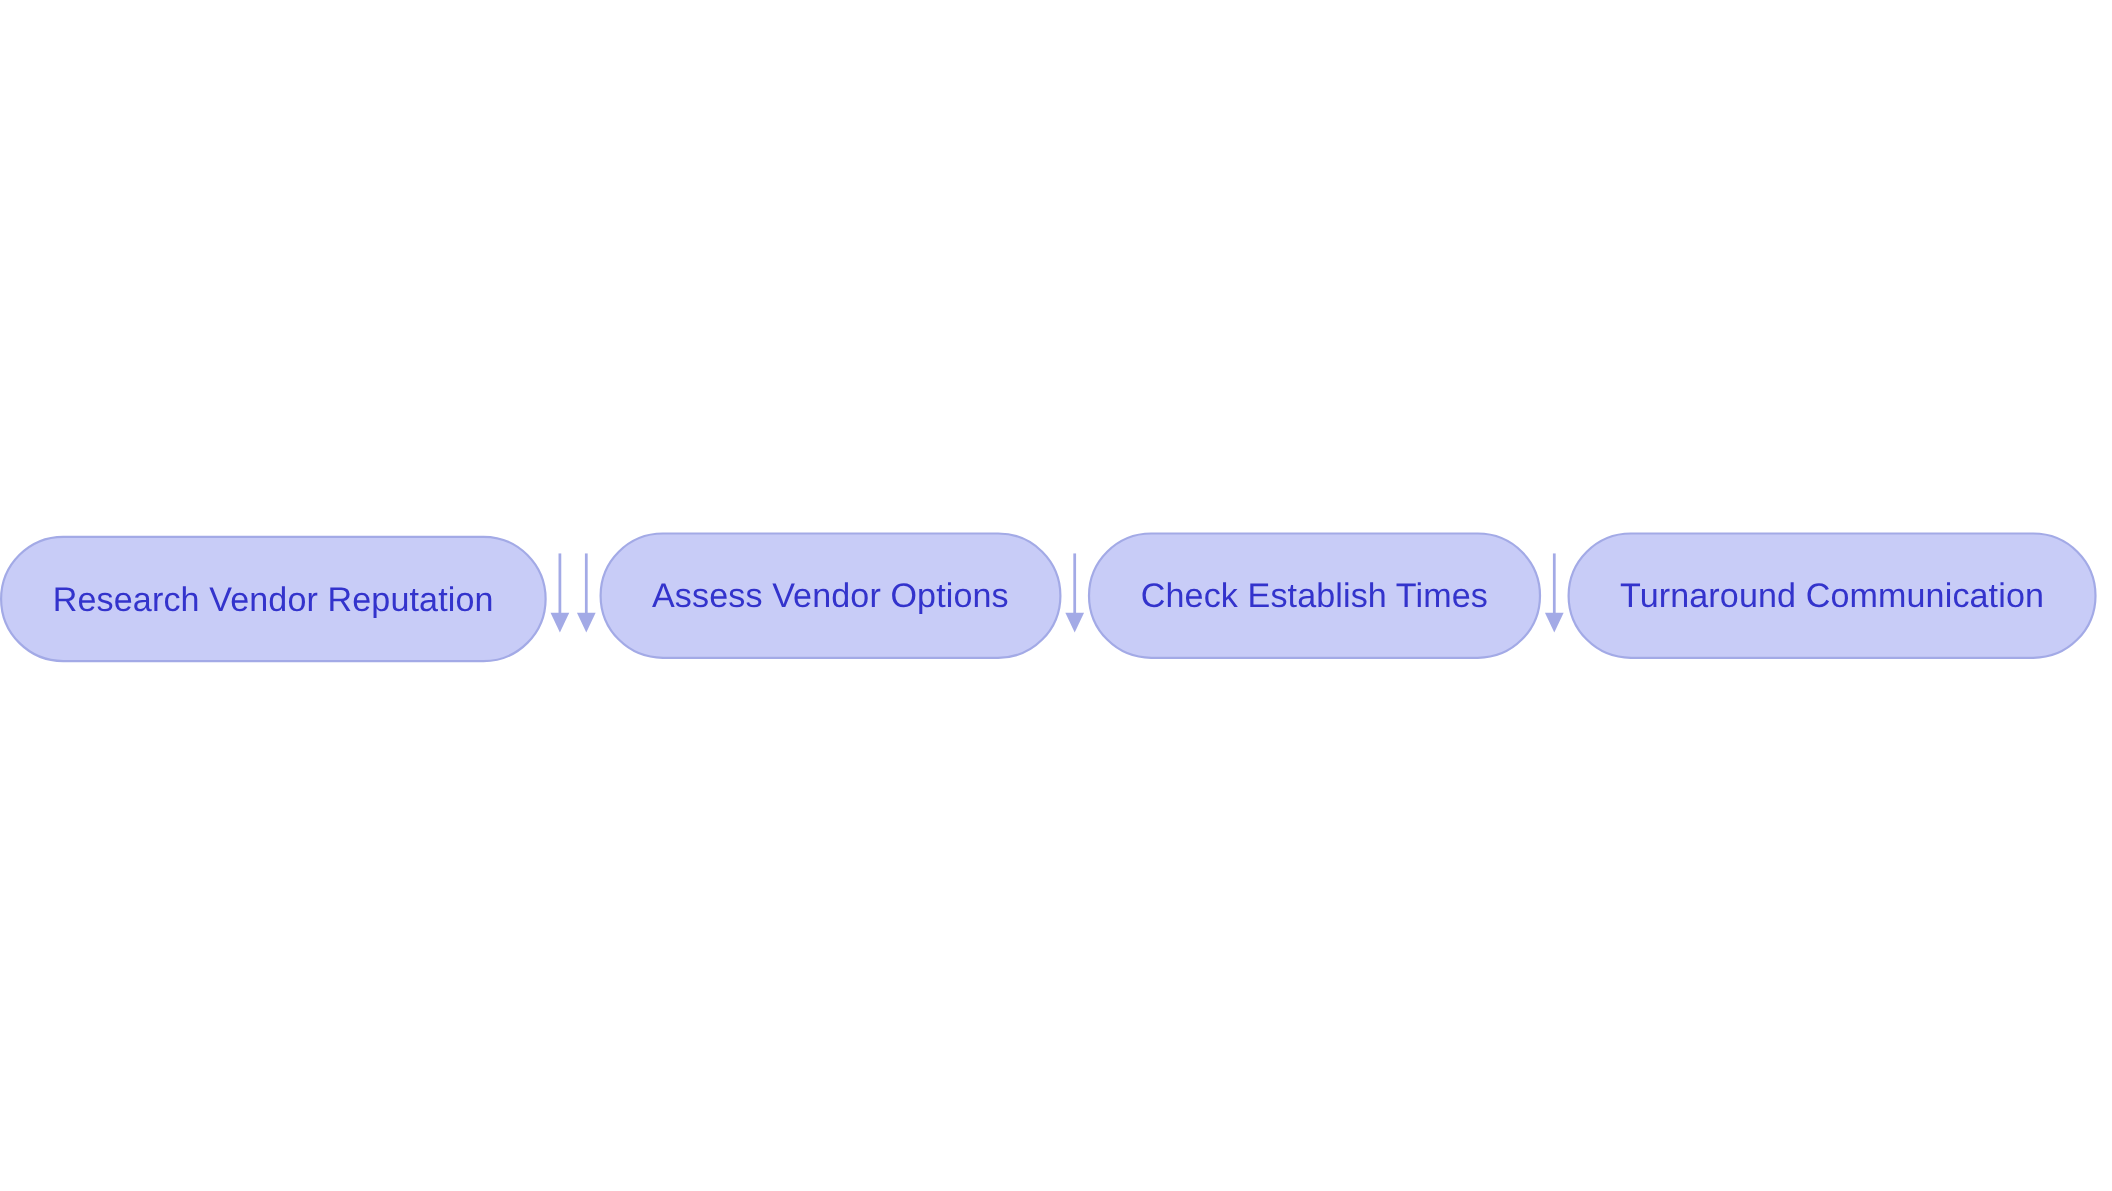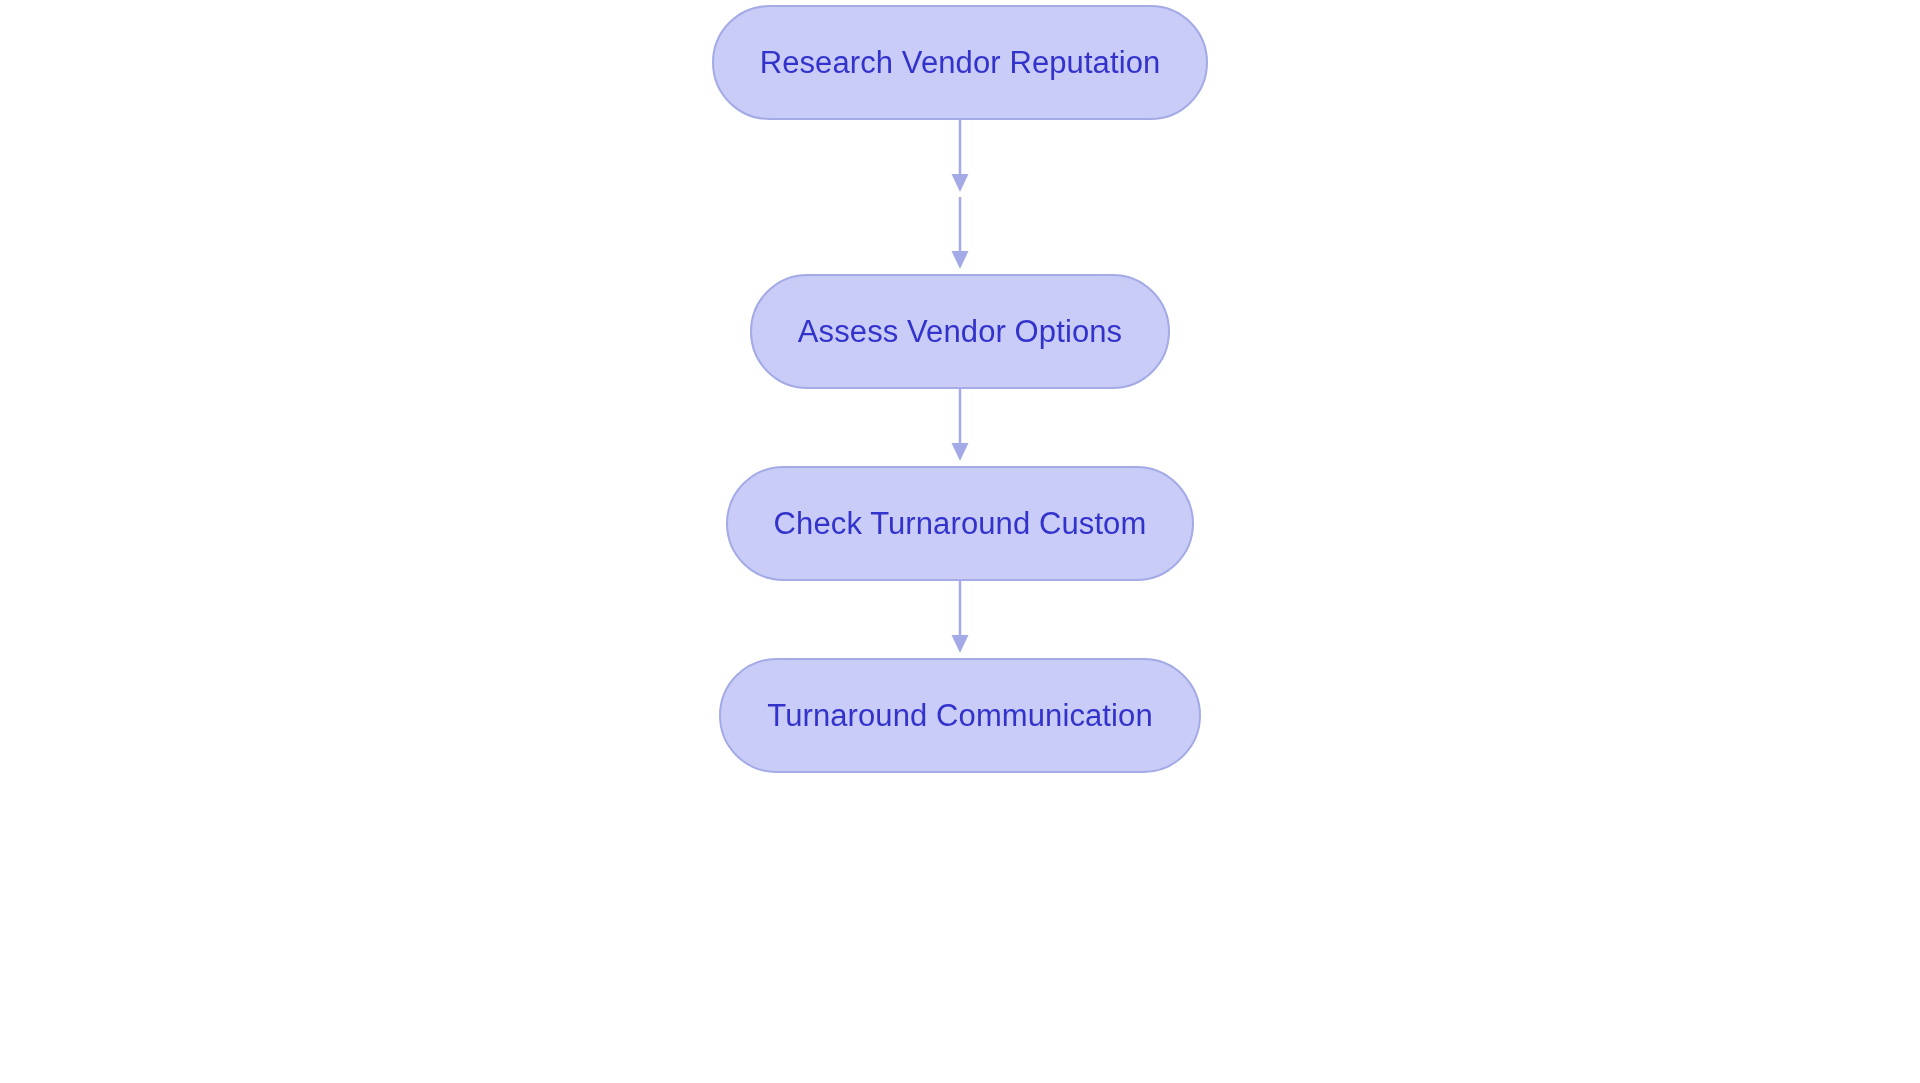--- a/index.html
+++ b/index.html
@@ -21,21 +21,21 @@
     background: #ffffff;
   }
 
   .flow-column {
     position: absolute;
     left: 0;
     top: 0;
     width: 1920px;
     height: 1083px;
     display: flex;
-    flex-direction: column;
+    flex-direction: row;
     align-items: center;
     justify-content: flex-start;
   }
 
   .flow-node {
     box-sizing: border-box;
     display: flex;
     align-items: center;
     justify-content: center;
     height: 115px;
@@ -88,21 +88,21 @@
     <div class="flow-node node-2">
       <span class="flow-node-label">Assess Vendor Options</span>
     </div>
 
     <svg class="flow-connector" viewBox="0 0 24 77" xmlns="http://www.w3.org/2000/svg">
       <line x1="12" y1="0" x2="12" y2="56" stroke="#a3aae6" stroke-width="2.5"></line>
       <polygon points="12,72 3.5,54 20.5,54" fill="#a3aae6"></polygon>
     </svg>
 
     <div class="flow-node node-3">
-      <span class="flow-node-label">Check Turnaround Custom</span>
+      <span class="flow-node-label">Check Establish Times</span>
     </div>
 
     <svg class="flow-connector" viewBox="0 0 24 77" xmlns="http://www.w3.org/2000/svg">
       <line x1="12" y1="0" x2="12" y2="56" stroke="#a3aae6" stroke-width="2.5"></line>
       <polygon points="12,72 3.5,54 20.5,54" fill="#a3aae6"></polygon>
     </svg>
 
     <div class="flow-node node-4">
       <span class="flow-node-label">Turnaround Communication</span>
     </div>

